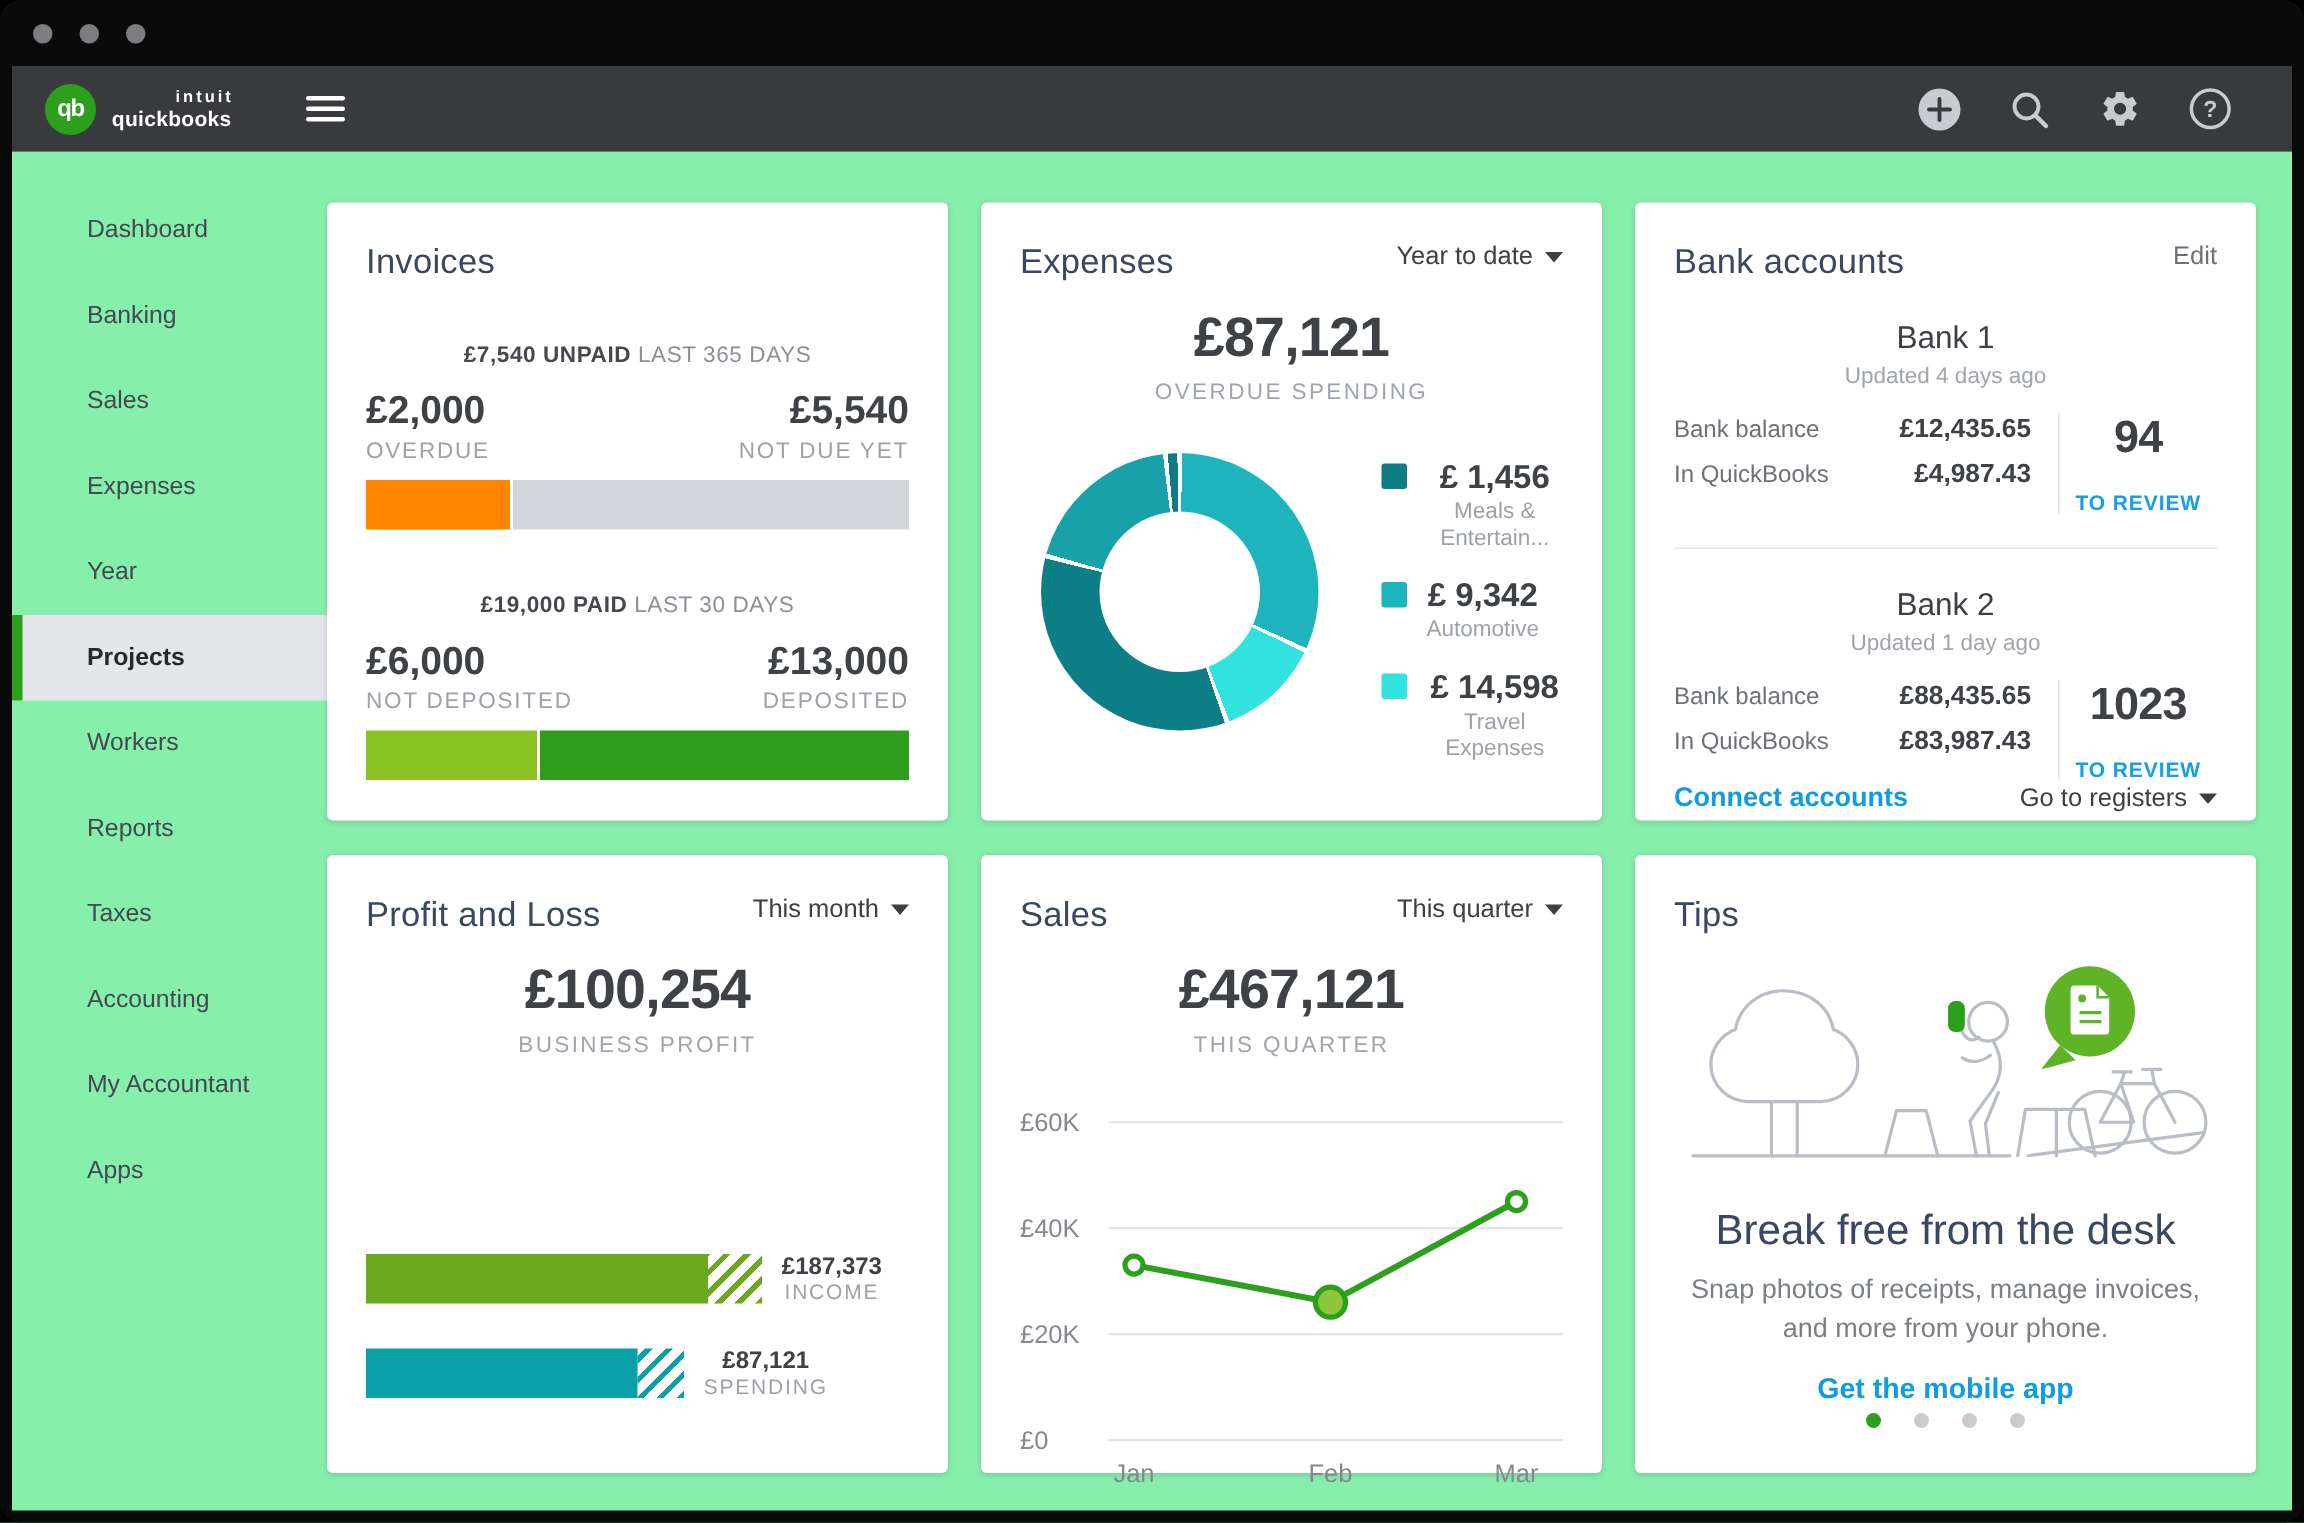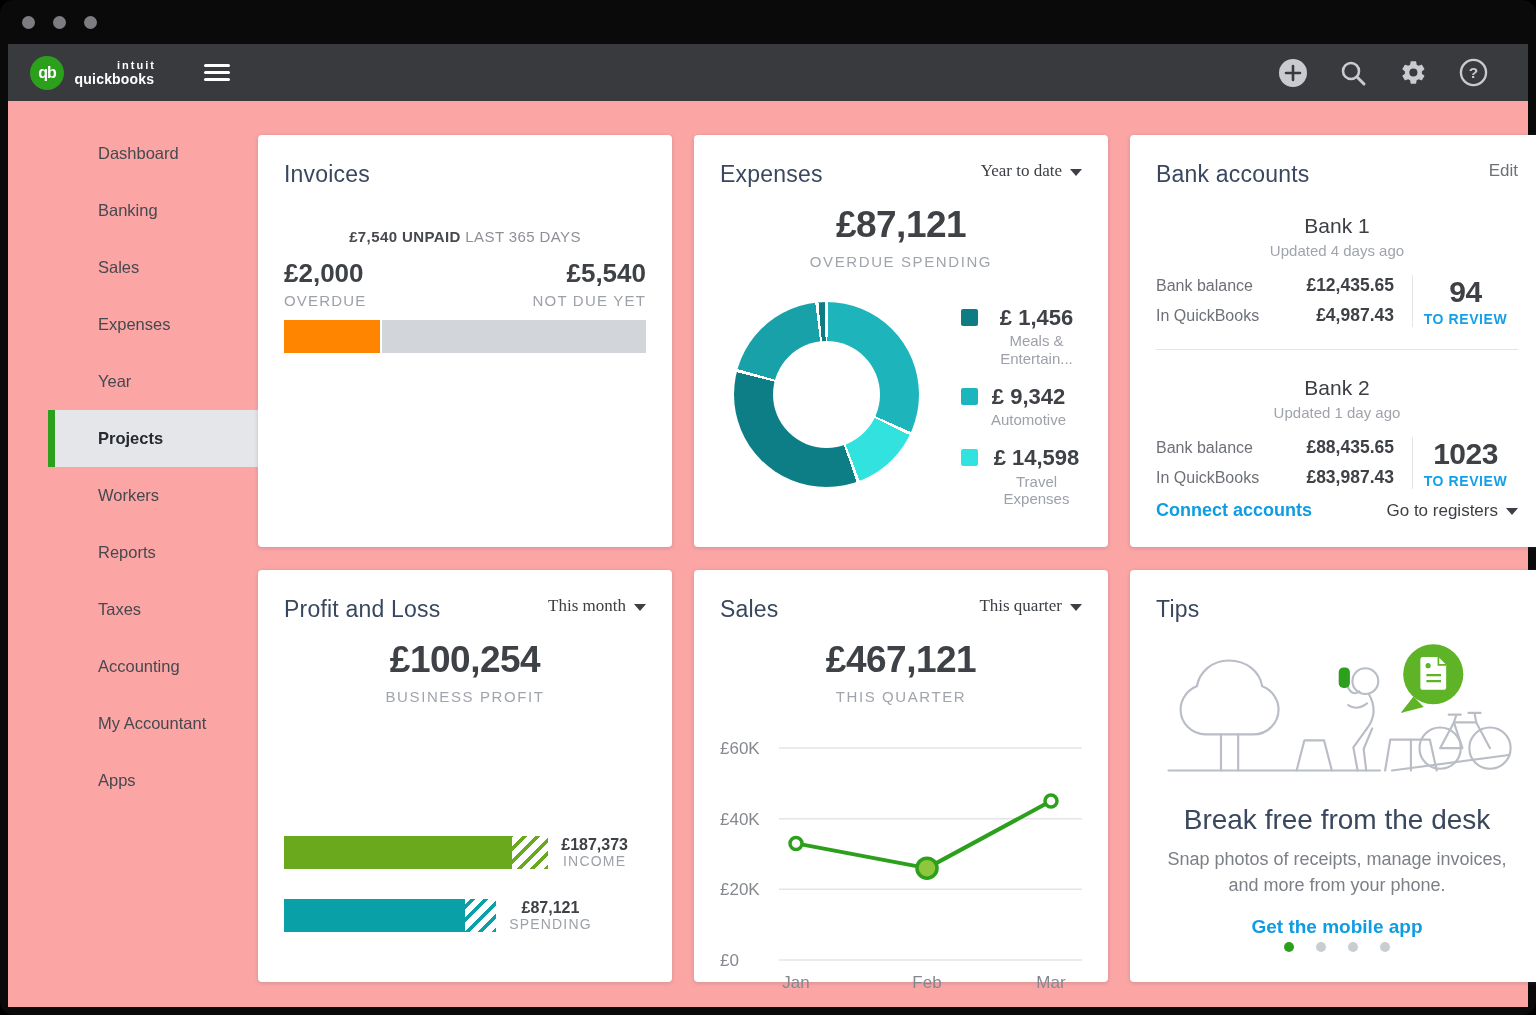--- a/index.html
+++ b/index.html
@@ -14,31 +14,31 @@
   .logo{display:flex;align-items:center;}
   .qb-circle{width:34px;height:34px;border-radius:50%;background:#2ca01c;color:#fff;font-weight:700;font-size:16px;display:flex;align-items:center;justify-content:center;letter-spacing:-1px;}
   .brand{margin-left:9px;line-height:1;color:#fff;}
   .brand .intuit{display:block;font-size:11px;letter-spacing:2px;font-weight:700;margin-bottom:1px;padding-left:44px;}
   .brand .qbname{display:block;font-size:14px;font-weight:700;letter-spacing:0.2px;}
   .hamburger{margin-left:48px;width:26px;cursor:pointer;}
   .hamburger span{display:block;height:3px;background:#fff;border-radius:2px;margin:4px 0;}
   .header-icons{margin-left:auto;display:flex;align-items:center;gap:30px;}
   .hicon{width:30px;height:30px;display:flex;align-items:center;justify-content:center;cursor:pointer;}
   
-  .content{margin:0 8px 8px 8px;height:906px;background:#fca5a5;display:flex;padding-left:40px;}
+  .content{margin:0 8px 8px 8px;height:906px;background:#86efac;display:flex;}
   .sidebar{width:210px;padding-top:24px;flex:none;}
   .nav-item{position:relative;height:57px;display:flex;align-items:center;padding-left:50px;font-size:16.5px;color:#45494f;cursor:pointer;}
   .nav-item.active{background:#e4e6e9;font-weight:700;color:#26292e;}
   .nav-item.active::before{content:"";position:absolute;left:0;top:0;bottom:0;width:7px;background:#2ca01c;}
   .main{flex:1;padding-top:34px;}
   .grid{display:grid;grid-template-columns:414px 414px 414px;grid-template-rows:412px 412px;gap:23px 22px;}
   .card{background:#fff;border-radius:4px;box-shadow:0 1px 4px rgba(90,98,110,.28);padding:26px;position:relative;display:flex;flex-direction:column;}
   .card-head{display:flex;align-items:flex-start;justify-content:space-between;}
   .card-title{font-size:23px;color:#39485e;font-weight:500;letter-spacing:.2px;}
-  .range{font-size:17px;color:#3c4045;cursor:pointer;white-space:nowrap;font-family:Liberation Serif, serif;}
+  .range{font-size:17px;color:#3c4045;cursor:pointer;white-space:nowrap;}
   .caret{display:inline-block;width:0;height:0;border-left:6px solid transparent;border-right:6px solid transparent;border-top:7px solid #3c4045;margin-left:8px;vertical-align:middle;}
   .big-amount{font-size:37px;font-weight:700;color:#3e4145;letter-spacing:-.5px;margin-top:16px;}
   .amount-label{font-size:15px;color:#a0a4ab;letter-spacing:1.6px;margin-top:7px;}
   
   .inv-section{margin-top:42px;}
   .inv-line{font-size:15px;letter-spacing:.4px;}
   .inv-line .strong{font-weight:700;color:#45484d;}
   .inv-line .rest{color:#8c9096;}
   .inv-amounts{display:flex;justify-content:space-between;align-items:baseline;margin-top:13px;}
   .inv-amt{font-size:26px;font-weight:700;color:#3e4145;}
@@ -60,21 +60,21 @@
   
   .edit-link{font-size:17px;color:#6d7177;cursor:pointer;}
   .bank-block{margin-top:26px;}
   .bank-name{font-size:21px;color:#3c4045;}
   .bank-updated{font-size:15px;color:#a0a4ab;margin-top:4px;}
   .bank-rows{display:flex;margin-top:16px;align-items:stretch;}
   .bank-cols{width:238px;display:flex;flex-direction:column;gap:9px;}
   .bank-row{display:flex;justify-content:space-between;align-items:baseline;}
   .bank-row-label{font-size:16px;color:#6d7177;}
   .bank-row-value{font-size:17.5px;font-weight:700;color:#3e4145;}
-  .review{border-left:1px solid #e3e5e8;margin-left:18px;flex:1;display:flex;flex-direction:column;align-items:center;justify-content:center;cursor:pointer;}
+  .review{border-left:1px solid #e3e5e8;margin-left:18px;flex:1;display:flex;flex-direction:column;align-items:center;justify-content:center;cursor:pointer;gap:16px;}
   .review-num{font-size:30px;font-weight:700;color:#3e4145;letter-spacing:-.5px;}
   .review-label{font-size:14px;font-weight:700;color:#14a0e8;letter-spacing:.6px;margin-top:2px;}
   .bank-divider{border-top:1px solid #e3e5e8;margin-top:22px;}
   .bank-foot{margin-top:auto;display:flex;justify-content:space-between;align-items:center;}
   .blue-link{font-size:18px;font-weight:700;color:#0e9ce2;cursor:pointer;}
   .registers{font-size:17px;color:#3c4045;cursor:pointer;}
   
   .pnl-bars{margin-top:auto;margin-bottom:24px;display:flex;flex-direction:column;gap:30px;}
   .pnl-row{display:flex;align-items:center;height:33px;}
   .pnl-solid{height:33px;flex:none;}
@@ -197,20 +197,35 @@
               <span class="inv-amt">£2,000</span>
               <span class="inv-amt">£5,540</span>
             </div>
             <div class="inv-labels">
               <span class="inv-lbl">OVERDUE</span>
               <span class="inv-lbl">NOT DUE YET</span>
             </div>
             <div class="hbar">
                 <div class="seg1" style="width: 26.5%; background: rgb(255, 132, 0);"></div>
                 <div class="seg2" style="background: rgb(210, 213, 218);"></div>
+              </div>
+          </div>
+          <div class="inv-section">
+            <div class="inv-line"><span class="strong">£19,000 PAID</span><span class="rest"> LAST 30 DAYS</span></div>
+            <div class="inv-amounts">
+              <span class="inv-amt">£6,000</span>
+              <span class="inv-amt">£13,000</span>
+            </div>
+            <div class="inv-labels">
+              <span class="inv-lbl">NOT DEPOSITED</span>
+              <span class="inv-lbl">DEPOSITED</span>
+            </div>
+            <div class="hbar">
+                <div class="seg1" style="width: 31.6%; background: rgb(138, 194, 36);"></div>
+                <div class="seg2" style="background: rgb(47, 158, 28);"></div>
               </div>
           </div>
         </section>
 
         <section class="card">
           <div class="card-head">
             <div class="card-title">Expenses</div>
             <div class="range"><span>Year to date</span><span class="caret"></span></div>
           </div>
           <div class="big-amount">£87,121</div>

